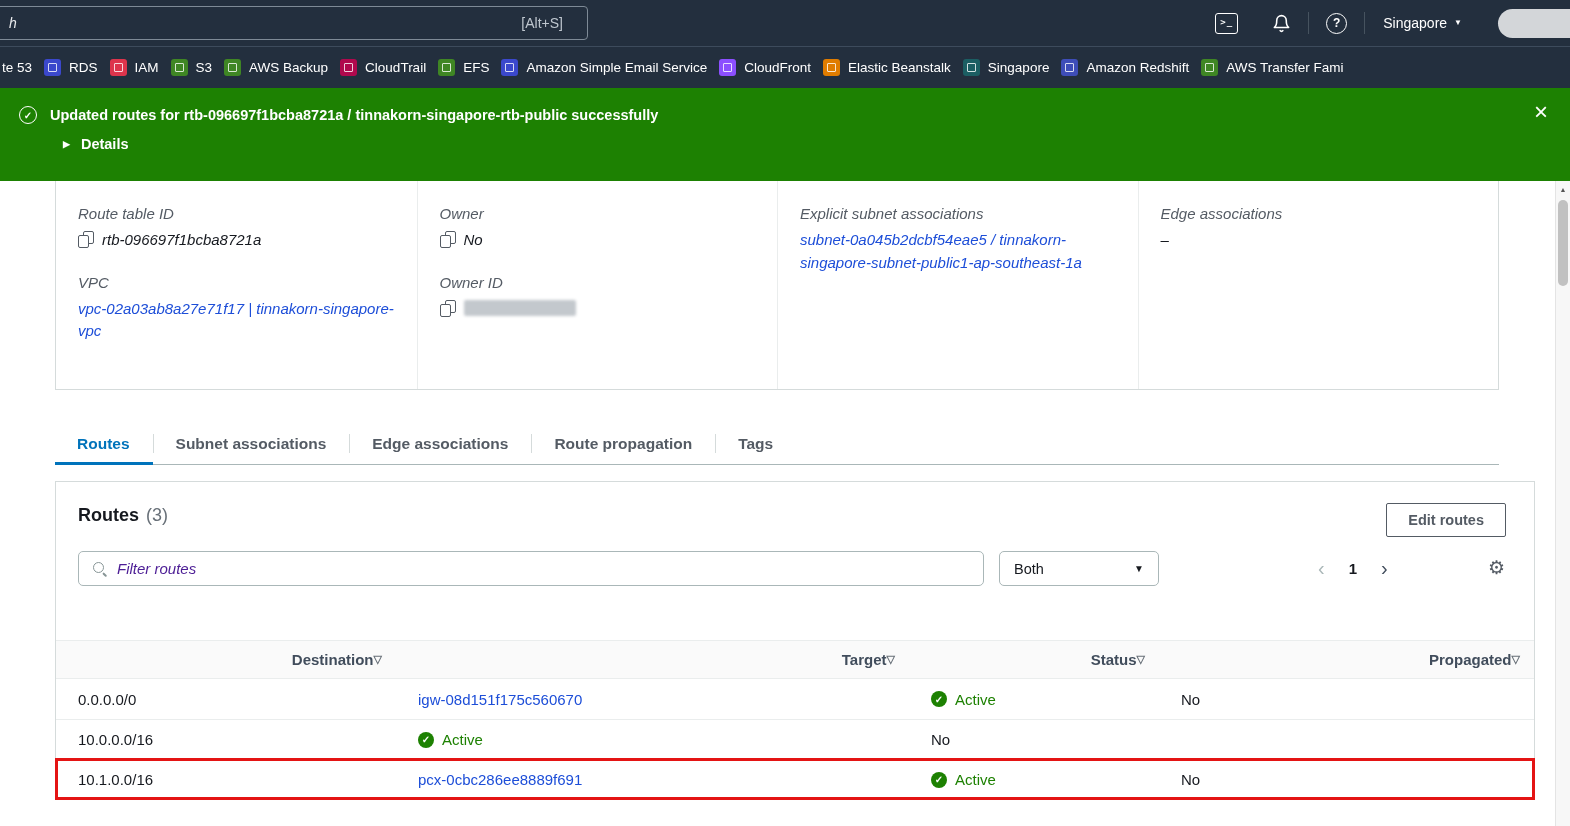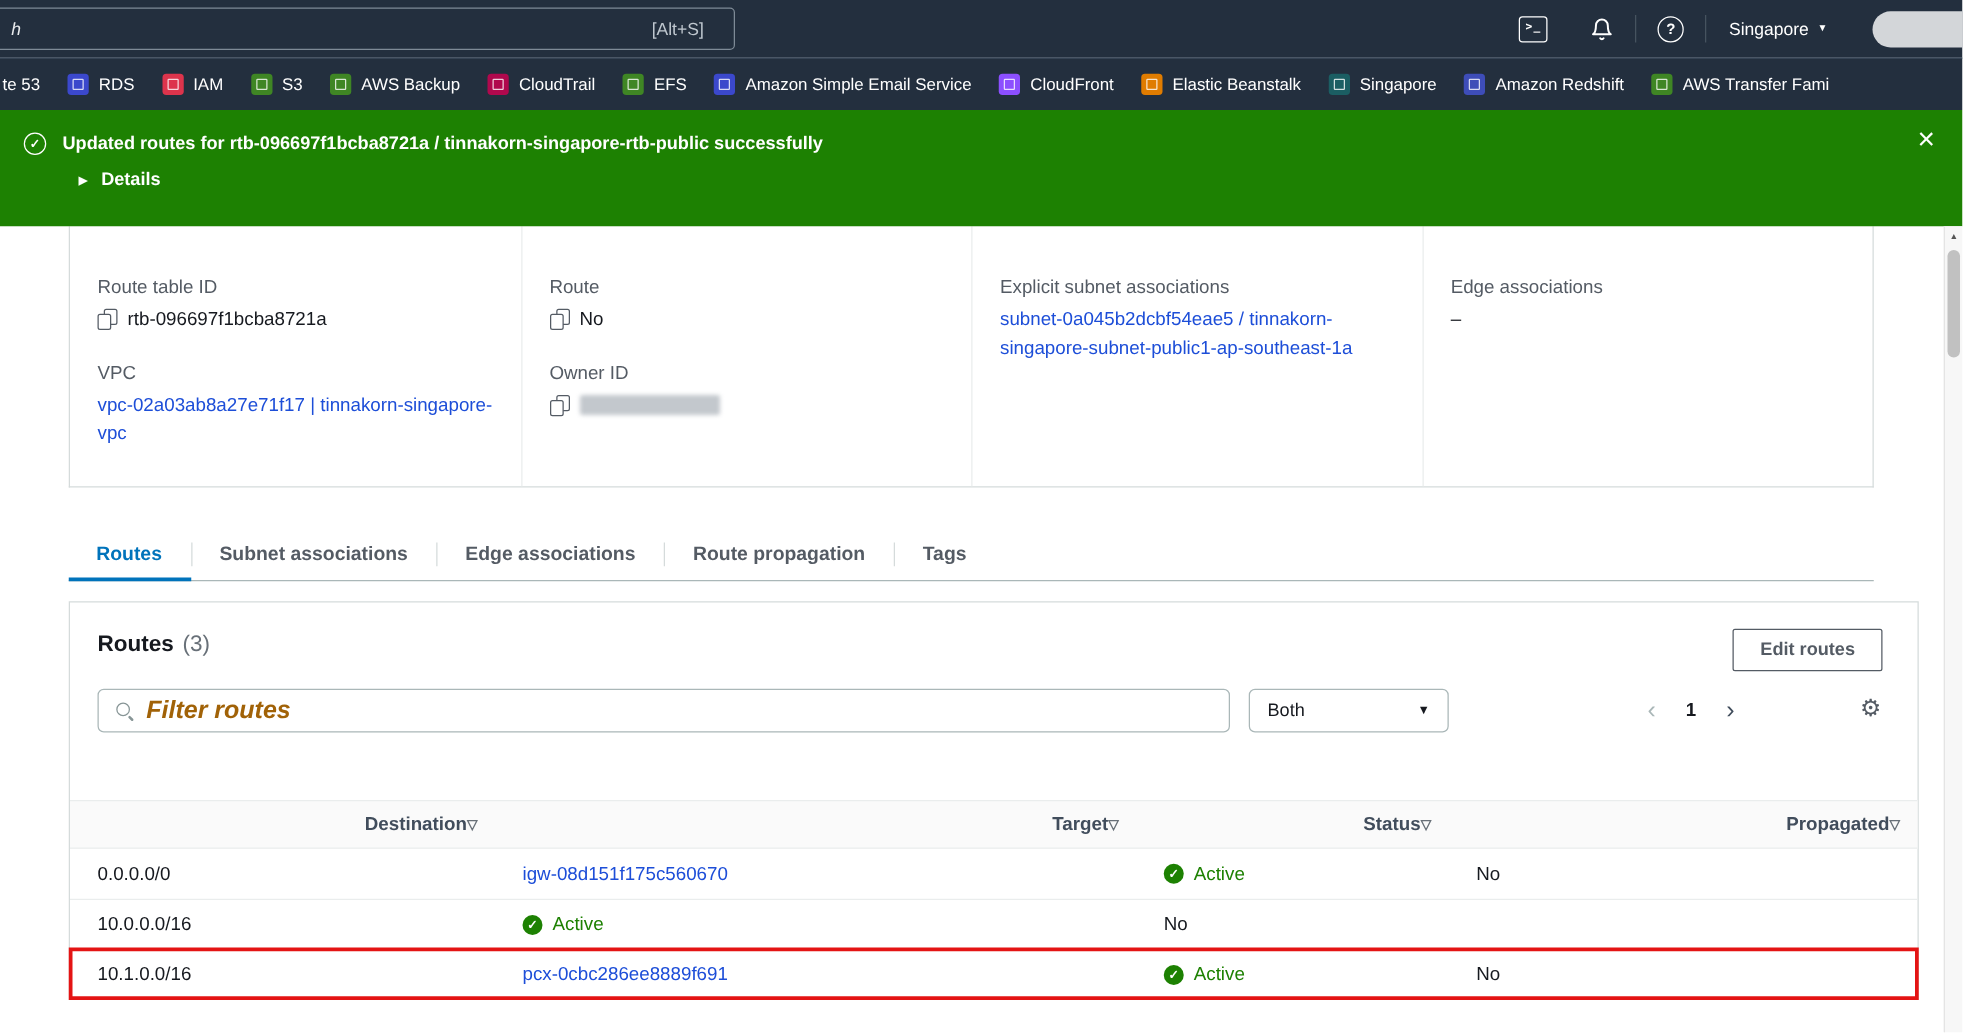--- a/index.html
+++ b/index.html
@@ -18,38 +18,38 @@
     font-family:"DejaVu Sans Mono",monospace;font-size:9px;font-weight:700;letter-spacing:1px;padding-bottom:2px;}
   .help-circle{width:21px;height:21px;border:1.7px solid #fff;border-radius:50%;display:flex;align-items:center;justify-content:center;
     font-size:12px;font-weight:700;}
   .nav-sep{width:1px;height:22px;background:#46535f;}
   .region{display:flex;align-items:center;gap:7px;color:#fff;font-size:14px;padding:0 18px;cursor:pointer;text-align:right;}
   .caret{font-size:8px;line-height:1;}
   .partial-pill{width:72px;height:29px;background:#d3d6d9;border-radius:15px 0 0 15px;margin-left:18px;}
 
   
   .services{position:absolute;top:46px;left:0;width:100%;height:42px;background:#232f3e;border-top:1px solid #3d4b5c;
-    display:flex;align-items:center;gap:22px;color:#fff;font-size:13.5px;overflow:hidden;white-space:nowrap;z-index:5;padding-left:2px;}
+    display:flex;align-items:center;gap:12px;color:#fff;font-size:13.5px;overflow:hidden;white-space:nowrap;z-index:5;padding-left:2px;}
   .service{display:flex;align-items:center;gap:8px;cursor:pointer;flex:none;}
   .service-icon{width:17px;height:17px;border-radius:3px;flex:none;position:relative;}
   .service-icon::after{content:"";position:absolute;inset:4px;border:1px solid rgba(255,255,255,.8);border-radius:1px;}
 
   
   .flashbar{position:absolute;top:88px;left:0;width:100%;height:93px;background:#1d8102;color:#fff;z-index:4;}
   .flash-msg{position:absolute;left:19px;top:18px;display:flex;align-items:center;gap:13px;font-weight:700;font-size:14.5px;}
   .flash-check{width:18px;height:18px;border:1.7px solid #fff;border-radius:50%;display:flex;align-items:center;justify-content:center;
     font-size:10px;font-weight:700;flex:none;}
   .flash-details{position:absolute;left:63px;top:48px;display:flex;align-items:center;gap:11px;font-size:14.5px;font-weight:700;cursor:pointer;}
   .flash-tri{font-size:9px;line-height:1;}
   .flash-close{position:absolute;right:22px;top:12px;font-size:24px;line-height:1;cursor:pointer;font-weight:400;}
 
   
   .summary-card{position:absolute;left:55px;top:181px;width:1444px;height:209px;background:#fff;
     border:1px solid #d5dbdb;border-top:none;display:grid;grid-template-columns:1fr 1fr 1fr 1fr;}
-  .summary-col{padding:40px 20px 0 22px;}
+  .summary-col{padding:24px 20px 0 22px;font-style:italic;}
   .summary-col + .summary-col{border-left:1px solid #eaeded;}
   .field + .field{margin-top:22px;}
   .field-label{color:#545b64;font-size:15px;margin-bottom:7px;}
   .field-value{color:#16191f;font-size:15px;display:flex;align-items:flex-start;gap:9px;line-height:1.5;}
   .link{color:#1d4ed8;text-decoration:none;cursor:pointer;}
   .copy-icon{position:relative;width:15px;height:16px;flex:none;margin-top:2px;cursor:pointer;}
   .copy-icon::after{content:"";position:absolute;left:5px;top:0;width:9px;height:11px;border:1.4px solid #545b64;border-radius:2px;}
   .copy-icon::before{content:"";position:absolute;left:0;top:4px;width:9px;height:11px;border:1.4px solid #545b64;border-radius:2px;background:#fff;z-index:1;}
   .redacted{width:112px;height:16px;background:#c3c8cd;border-radius:2px;margin-top:2px;filter:blur(1.5px);}
 
@@ -65,21 +65,21 @@
   .routes-panel{position:absolute;left:55px;top:481px;width:1480px;height:319px;background:#fff;border:1px solid #d5dbdb;}
   .panel-title{position:absolute;left:22px;top:23px;font-size:18px;font-weight:700;color:#16191f;}
   .panel-count{color:#687078;font-weight:400;margin-left:7px;}
   .edit-btn{position:absolute;right:28px;top:21px;height:34px;padding:0 21px;background:#fff;border:1px solid #545b64;border-radius:2px;
     font-family:"Liberation Sans",sans-serif;font-size:14.5px;font-weight:700;color:#545b64;cursor:pointer;}
   .search-input{position:absolute;left:22px;top:69px;width:906px;height:35px;border:1px solid #aab7b8;border-radius:5px;background:#fff;
     display:flex;align-items:center;gap:10px;padding:0 13px;cursor:text;}
   .mag{position:relative;width:15px;height:15px;flex:none;}
   .mag::before{content:"";position:absolute;left:1px;top:1px;width:9px;height:9px;border:1.8px solid #879596;border-radius:50%;}
   .mag::after{content:"";position:absolute;left:11px;top:11px;width:5px;height:1.8px;background:#879596;transform:rotate(45deg);transform-origin:left center;border-radius:1px;}
-  .filter-placeholder{font-style:italic;color:#a16207;font-size:20px;font-weight:bold;}
+  .filter-placeholder{font-style:italic;color:#4c1d95;font-size:15px;}
   .mode-select{position:absolute;left:943px;top:69px;width:160px;height:35px;border:1px solid #aab7b8;border-radius:5px;background:#fff;
     display:flex;align-items:center;justify-content:space-between;padding:0 14px;font-size:14.5px;color:#16191f;cursor:pointer;}
   .select-caret{font-size:10px;color:#16191f;}
   .pagination{position:absolute;left:1262px;top:69px;height:35px;display:flex;align-items:center;gap:24px;font-size:16px;}
   .page-prev{color:#aab7b8;font-size:20px;cursor:default;}
   .page-num{font-weight:700;color:#16191f;font-size:15px;cursor:pointer;}
   .page-next{color:#414d5c;font-size:20px;cursor:pointer;}
   .gear-btn{position:absolute;right:29px;top:76px;font-size:19px;color:#545b64;cursor:pointer;line-height:1;}
 
   
@@ -209,21 +209,21 @@
     </div>
     <div class="field">
       <div class="field-label">VPC</div>
       <div class="field-value">
         <a class="link">vpc-02a03ab8a27e71f17 | tinnakorn-singapore-vpc</a>
       </div>
     </div>
   </div>
   <div class="summary-col">
     <div class="field">
-      <div class="field-label">Route</div>
+      <div class="field-label">Owner</div>
       <div class="field-value">
         <span class="copy-icon"></span>
         <span>No</span>
       </div>
     </div>
     <div class="field">
       <div class="field-label">Owner ID</div>
       <div class="field-value">
         <span class="copy-icon"></span>
         <span class="redacted"></span>

